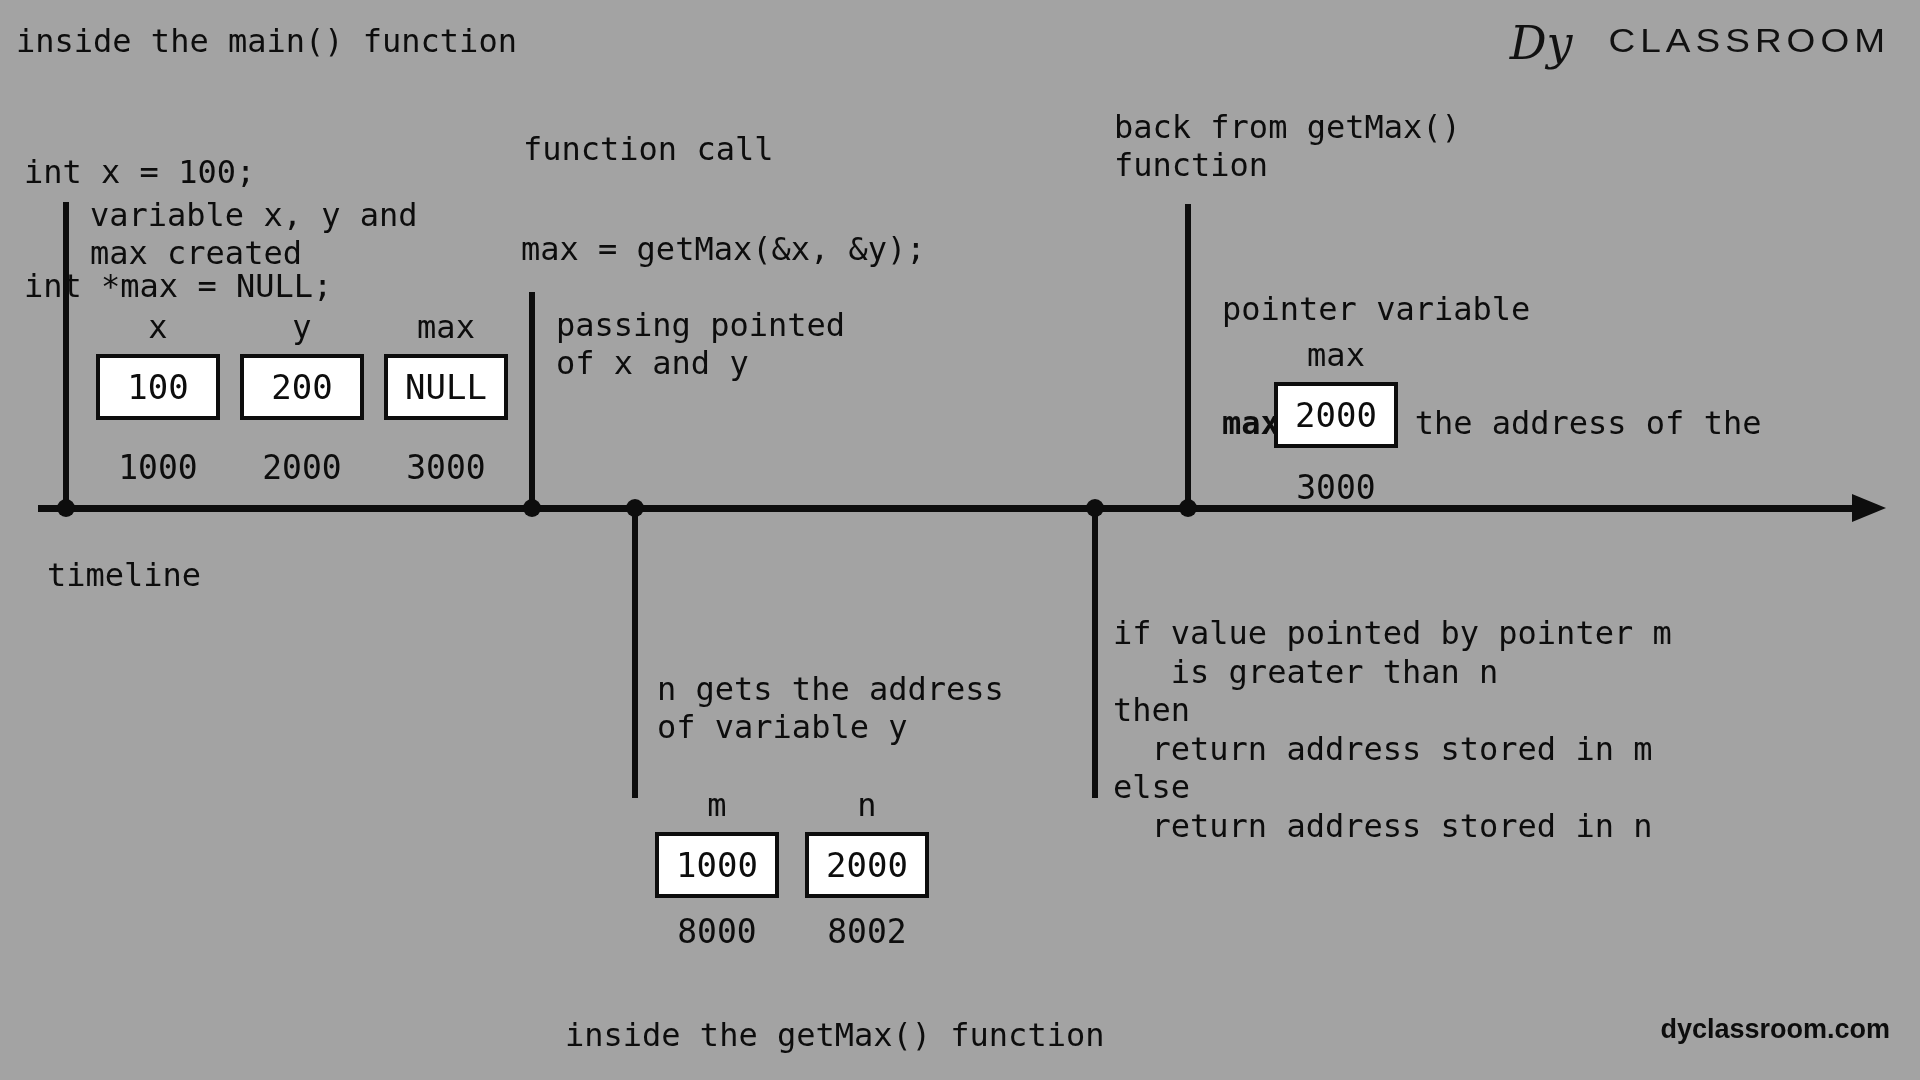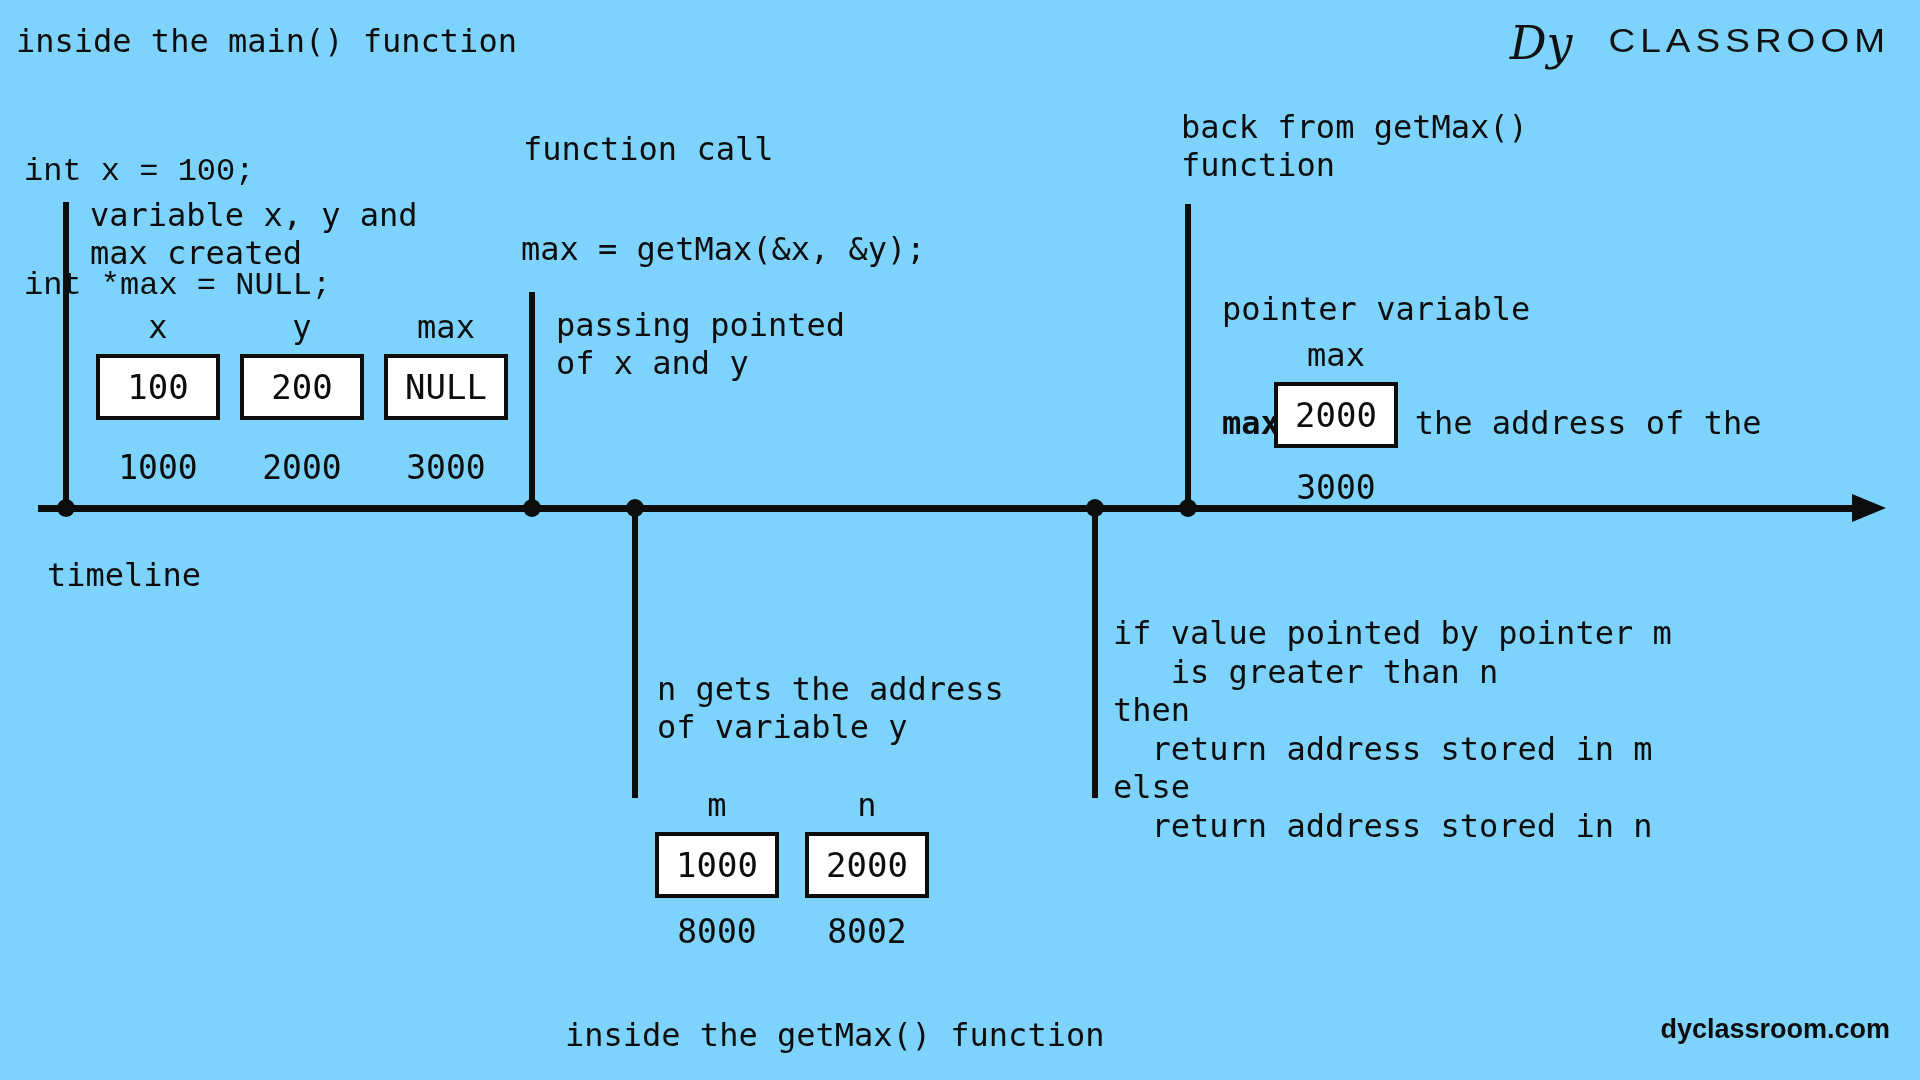--- a/index.html
+++ b/index.html
@@ -1,17 +1,17 @@
 <!DOCTYPE html>
 <html><head>
 <meta charset="utf-8">
 <style>
   html,body{margin:0;padding:0;background:#e8e8e8;}
   .stage{
-    position:relative;width:1920px;height:1080px;background:#7dd3fc;
+    position:relative;width:1920px;height:1080px;background:#a3a3a3;
     font-family:"DejaVu Sans Mono", monospace;color:#0d0d0d;overflow:hidden;
   }
   .abs{position:absolute;}
   .mono{font-family:"DejaVu Sans Mono", monospace;font-size:32px;line-height:38px;white-space:pre;}
   .pre-line{white-space:pre;}
   
   .vline{position:absolute;width:6px;background:#0d0d0d;}
   
   .tl-bar{position:absolute;left:38px;top:505px;width:1820px;height:7px;background:#0d0d0d;}
   .tl-head{position:absolute;left:1852px;top:494px;width:0;height:0;
@@ -34,21 +34,21 @@
   .logo-word{font-family:"Liberation Sans", sans-serif;font-size:37px;line-height:46px;
     letter-spacing:5px;font-weight:400;transform:scaleY(0.92);transform-origin:top;}
 </style>
 </head>
 <body>
 
 <div class="stage">
 
   <div class="abs mono" style="left:16px;top:22px;">inside the main() function</div>
 
-  <div class="abs mono" style="left:24px;top:77px;font-family:Liberation Mono, monospace;">
+  <div class="abs mono" style="left:24px;top:77px;">
     <div>int x = 100;</div>
     <div>int *max = NULL;</div>
   </div>
 
   <div class="vline" style="left:63px;top:202px;height:306px;"></div>
 
   <div class="abs mono pre-line" style="left:90px;top:196px;">variable x, y and
 max created</div>
 
   <div class="var-col m-main" style="left:96px;top:306px;">
@@ -75,21 +75,21 @@
 
   <div class="abs mono" style="left:523px;top:130px;">function call</div>
 
   <div class="abs mono" style="left:521px;top:230px;">max = getMax(&amp;x, &amp;y);</div>
 
   <div class="vline" style="left:529px;top:292px;height:216px;"></div>
 
   <div class="abs mono pre-line" style="left:556px;top:306px;">passing pointed
 of x and y</div>
 
-  <div class="abs mono pre-line" style="left:1181px;top:108px;">back from getMax()
+  <div class="abs mono pre-line" style="left:1114px;top:108px;">back from getMax()
 function</div>
 
   <div class="vline" style="left:1185px;top:204px;height:304px;"></div>
 
   <div class="abs mono note" style="left:1222px;top:214px;">
     <div>pointer variable</div>
     <div><b>max</b><span> holds the address of the</span></div>
   </div>
 
   <div class="var-col m-ret" style="left:1274px;top:334px;">

